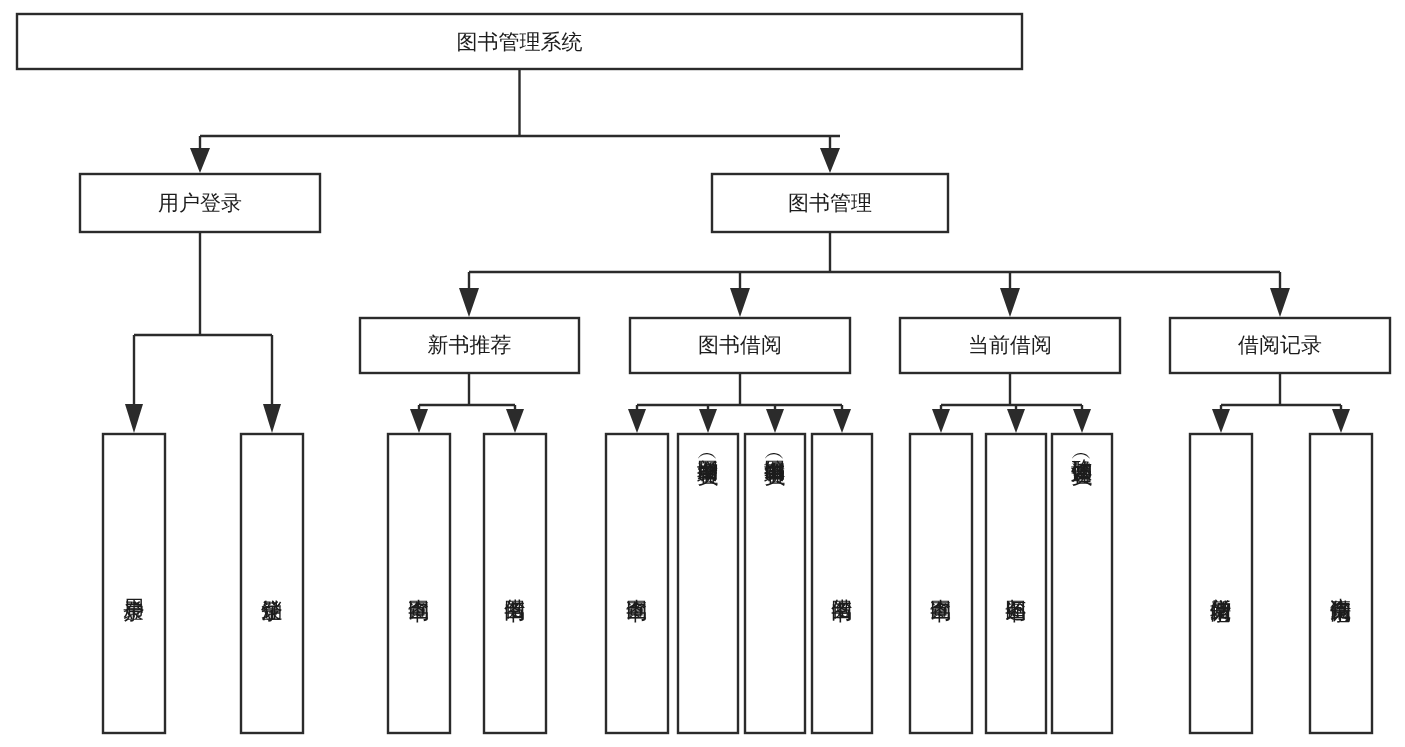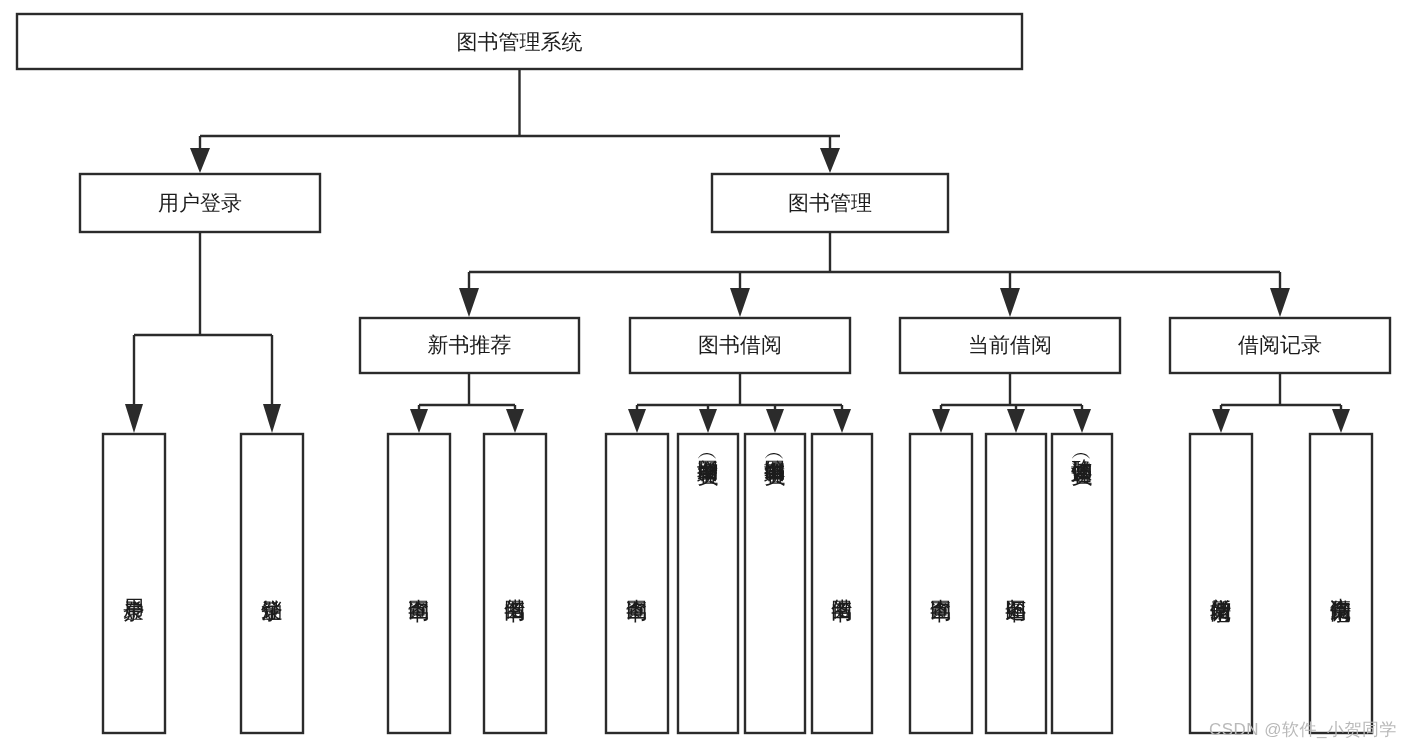--- a/index.html
+++ b/index.html
@@ -230,15 +230,14 @@
   </div>
 
   <div class="vlabel-wrap" style="left:1190px; top:434px; width:62px; height:299px;">
     <span class="vlabel">新增借阅记录</span>
   </div>
 
   <div class="vlabel-wrap" style="left:1310px; top:434px; width:62px; height:299px;">
     <span class="vlabel">查询借阅记录</span>
   </div>
 
-  <div class="watermark">CSDN @软件_小贺同学</div>
 
 </div>
 
 </body></html>

